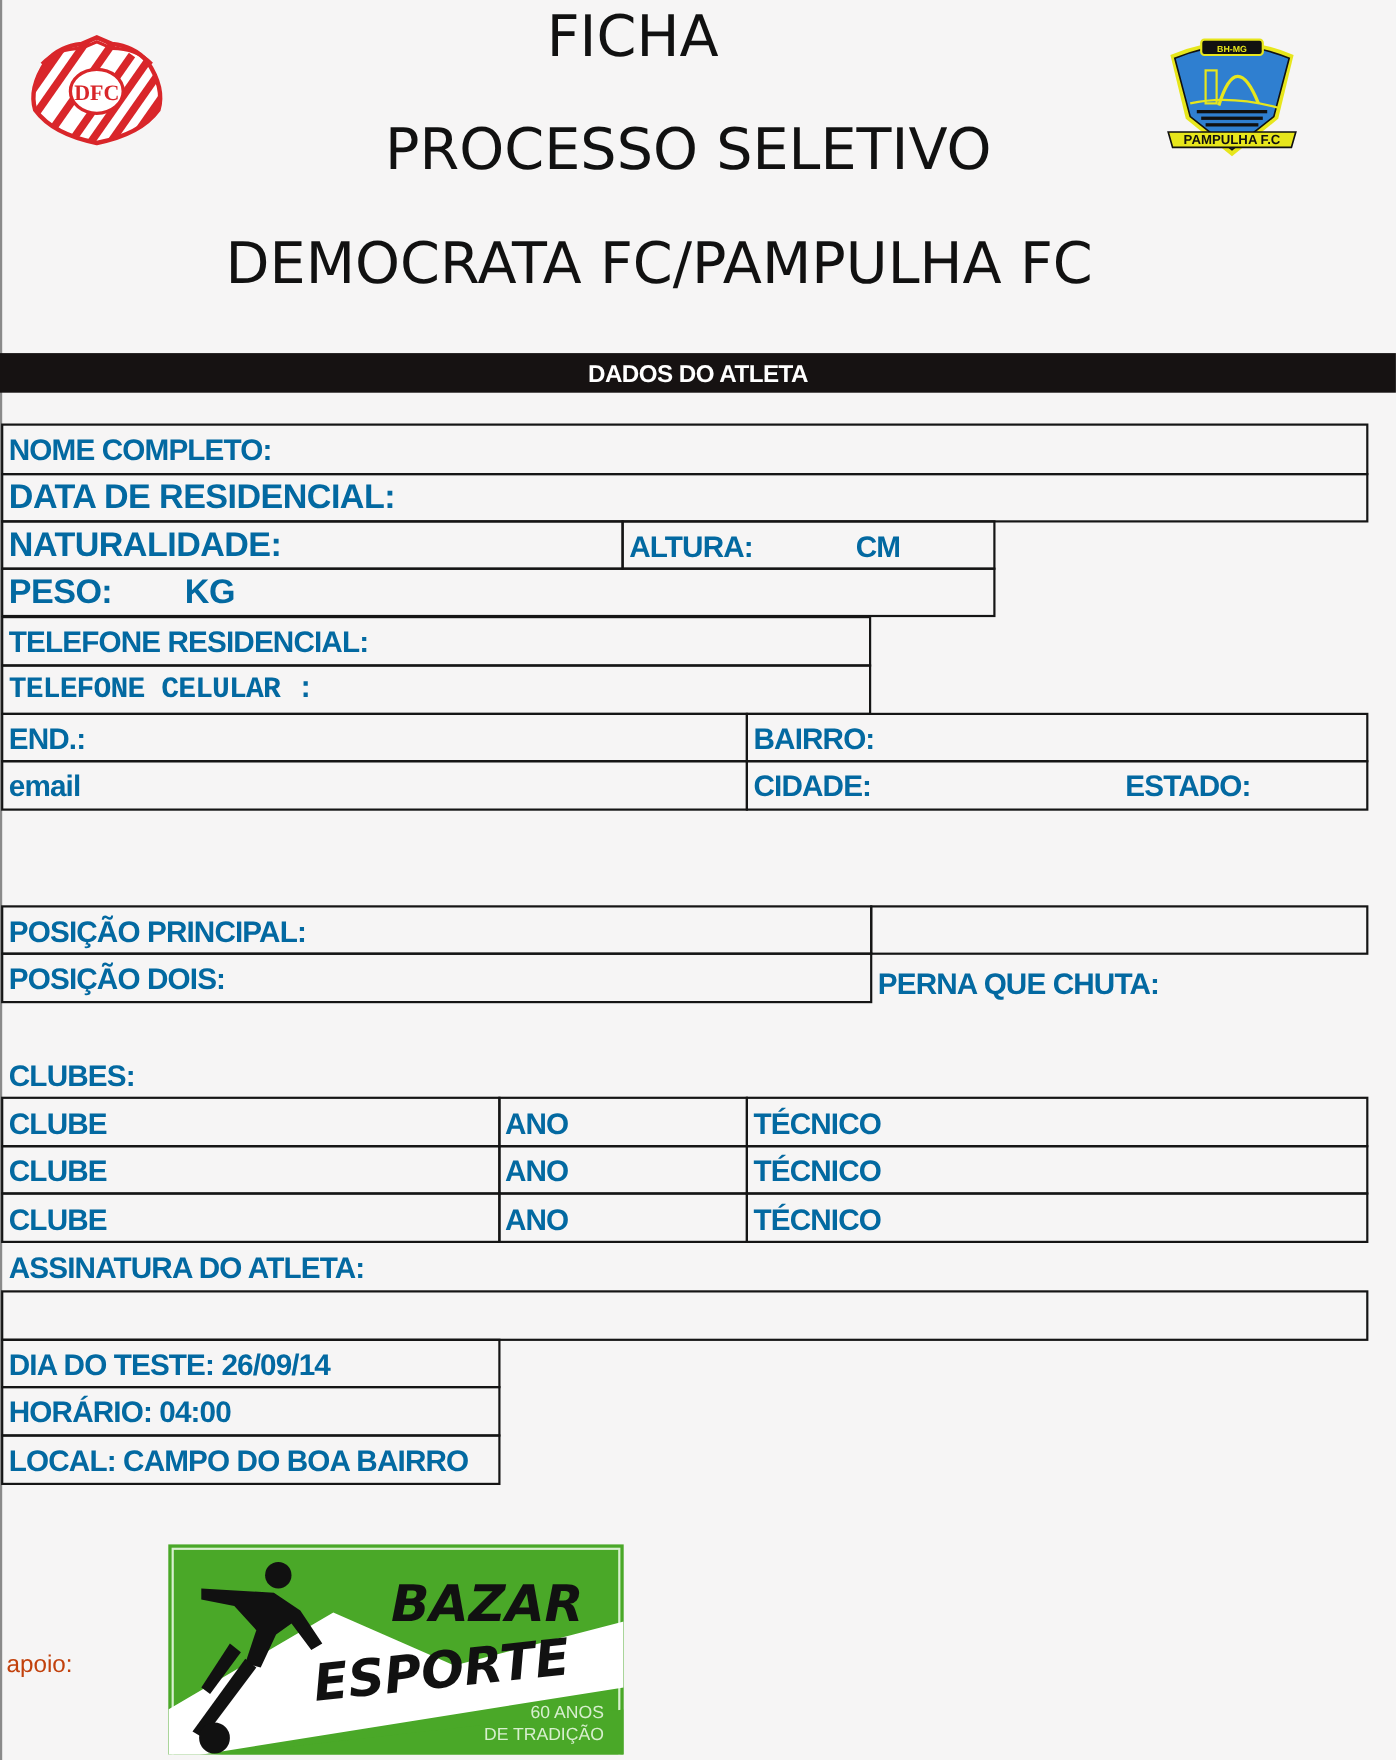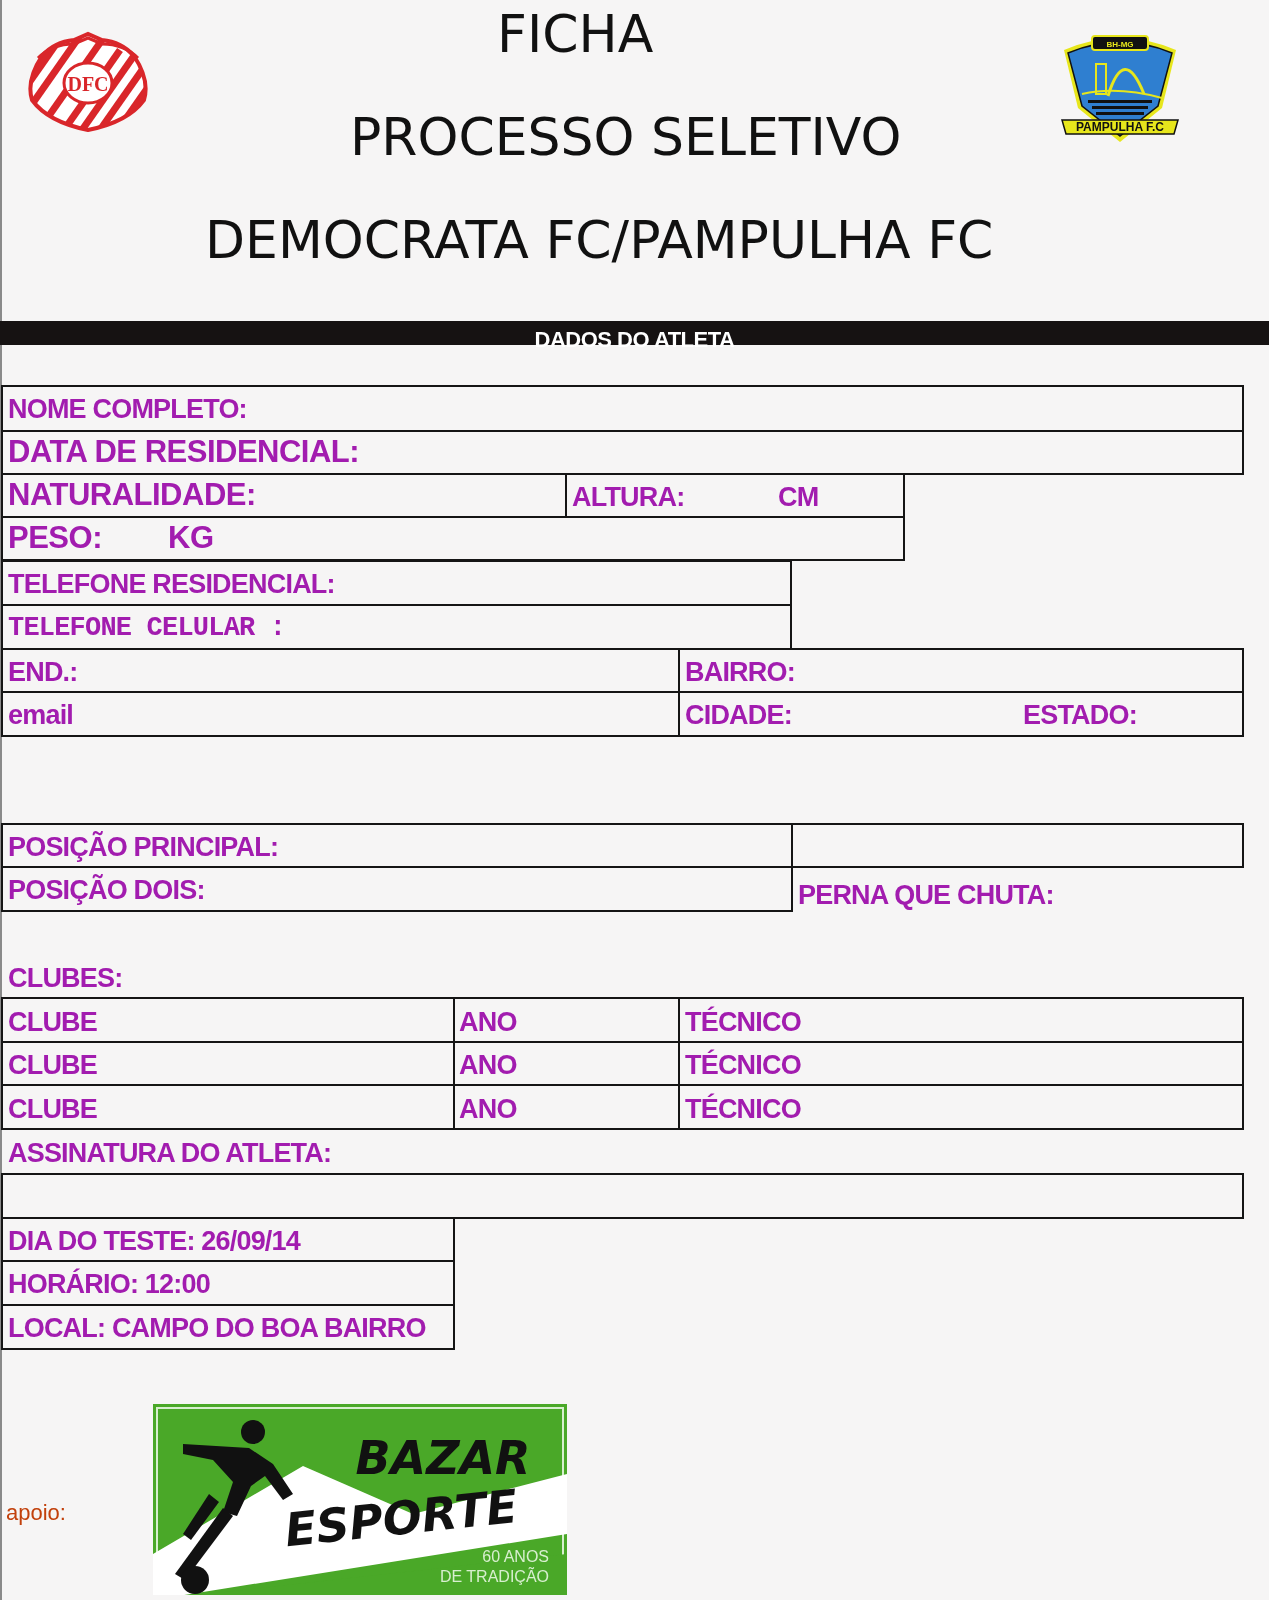--- a/index.html
+++ b/index.html
@@ -7,24 +7,24 @@
       width: 1269px; height: 1600px; position: relative; overflow: hidden;
       background: #f6f5f5;
       font-family: "Liberation Sans", "DejaVu Sans", sans-serif;
       color: #111;
     }
     .left-edge { position: absolute; left: 0; top: 0; width: 2px; height: 1600px; background: #8a8a8a; }
     .title { position: absolute; font-family: "DejaVu Sans", sans-serif; font-weight: normal; color: #111; white-space: nowrap; letter-spacing: 0px; }
     .t1 { left: 497px; top: 4px; font-size: 52px; }
     .t2 { left: 350px; top: 107px; font-size: 52px; }
     .t3 { left: 205px; top: 210px; font-size: 52px; }
-    .banner { position: absolute; left: 0; top: 321px; width: 1269px; height: 24px; background: #161212; }
+    .banner { position: absolute; left: 0; top: 321px; width: 1269px; height: 36px; background: #161212; }
     .banner span { position: absolute; left: 0; right: 0; top: 6px; text-align: center; color: #fff; font-weight: bold; font-size: 22px; font-family: "Liberation Sans", sans-serif; letter-spacing: -0.5px; }
     .box { position: absolute; border: 2.5px solid #151515; box-sizing: border-box; background: transparent; }
-    .lbl { position: absolute; font-weight: bold; font-size: 27px; color: #a21caf; white-space: nowrap; font-family: "Liberation Sans", sans-serif; letter-spacing: -0.8px; }
+    .lbl { position: absolute; font-weight: bold; font-size: 27px; color: #0369a1; white-space: nowrap; font-family: "Liberation Sans", sans-serif; letter-spacing: -0.8px; }
     .lbl-big { font-size: 31px; letter-spacing: -0.5px; }
     .apoio { position: absolute; left: 6px; top: 1500px; font-size: 22px; color: #c2410c; }
     .logo { position: absolute; }
   </style>
 </head>
 <body>
 
 <div class="left-edge"></div>
 
 <div class="logo" style="left:24px; top:30px; width:128px; height:104px;">
@@ -141,21 +141,21 @@
   <div class="lbl" style="left:8px; top:1094px;">CLUBE</div>
   <div class="lbl" style="left:459px; top:1094px;">ANO</div>
   <div class="lbl" style="left:685px; top:1094px;">TÉCNICO</div>
 </div>
 
 <div class="box" style="left:1px; top:1173px; width:1243px; height:46px;"></div>
 <div class="lbl" style="left:8px; top:1138px;">ASSINATURA DO ATLETA:</div>
 <div class="box" style="left:1px; top:1217px; width:454px; height:45px;"></div>
 <div class="lbl" style="left:8px; top:1226px;">DIA DO TESTE: 26/09/14</div>
 <div class="box" style="left:1px; top:1260px; width:454px; height:46px;"></div>
-<div class="lbl" style="left:8px; top:1269px;">HORÁRIO: 12:00</div>
+<div class="lbl" style="left:8px; top:1269px;">HORÁRIO: 04:00</div>
 <div class="box" style="left:1px; top:1304px; width:454px; height:46px;"></div>
 <div class="lbl" style="left:8px; top:1313px;">LOCAL: CAMPO DO BOA BAIRRO</div>
 
 <div class="apoio">apoio:</div>
 
 <div class="logo" style="left:153px; top:1404px; width:414px; height:191px; background:#4aa828; overflow:hidden;">
   <svg width="414" height="196" viewBox="0 0 414 196" style="position:absolute; left:0; top:0;">
     <rect x="4" y="4" width="406" height="200" fill="none" stroke="#d8efcf" stroke-width="2"></rect>
     <polygon points="0,196 0,150 150,62 260,110 414,70 414,130 0,196" fill="#ffffff"></polygon>
     <polygon points="0,196 414,150 414,196" fill="#4aa828"></polygon>

